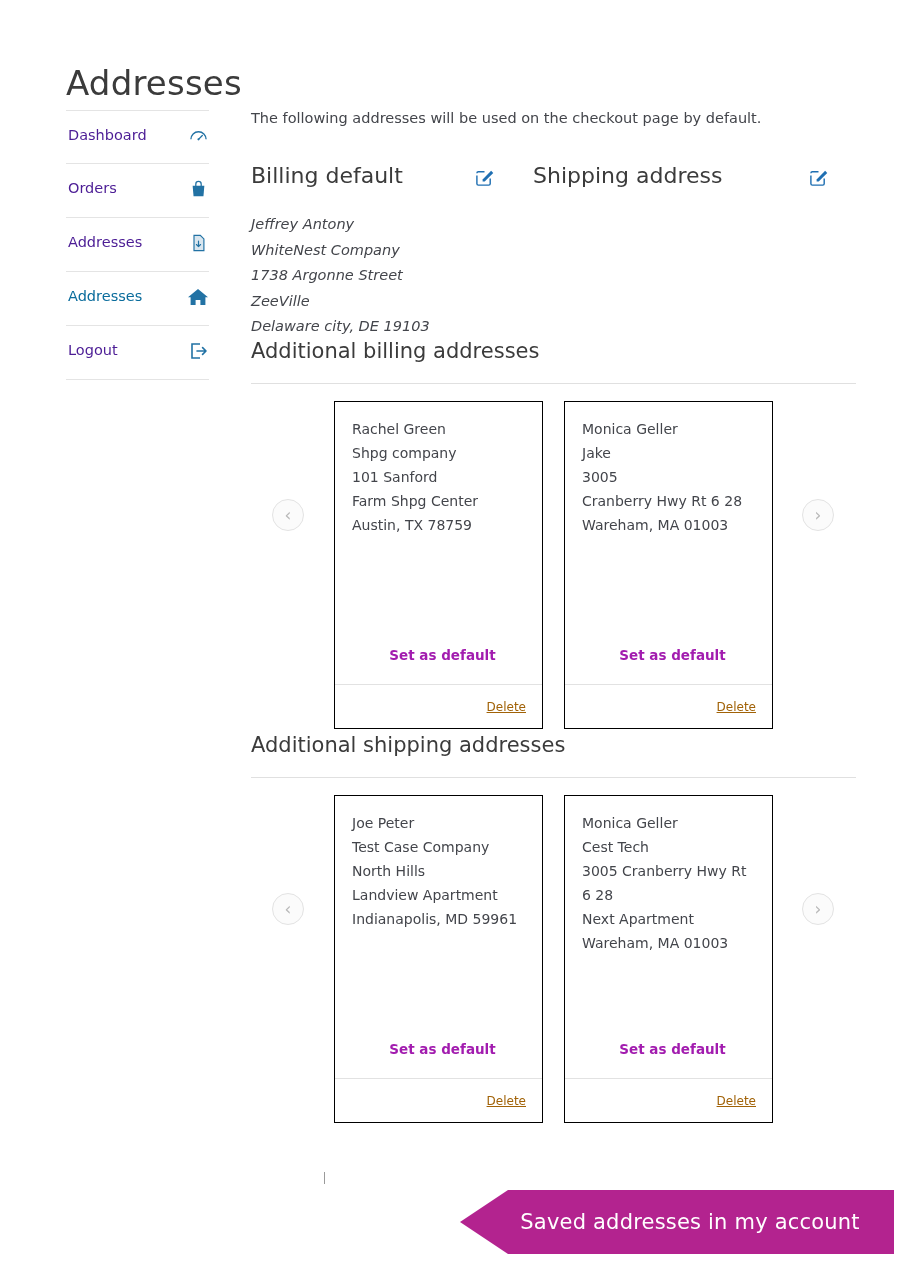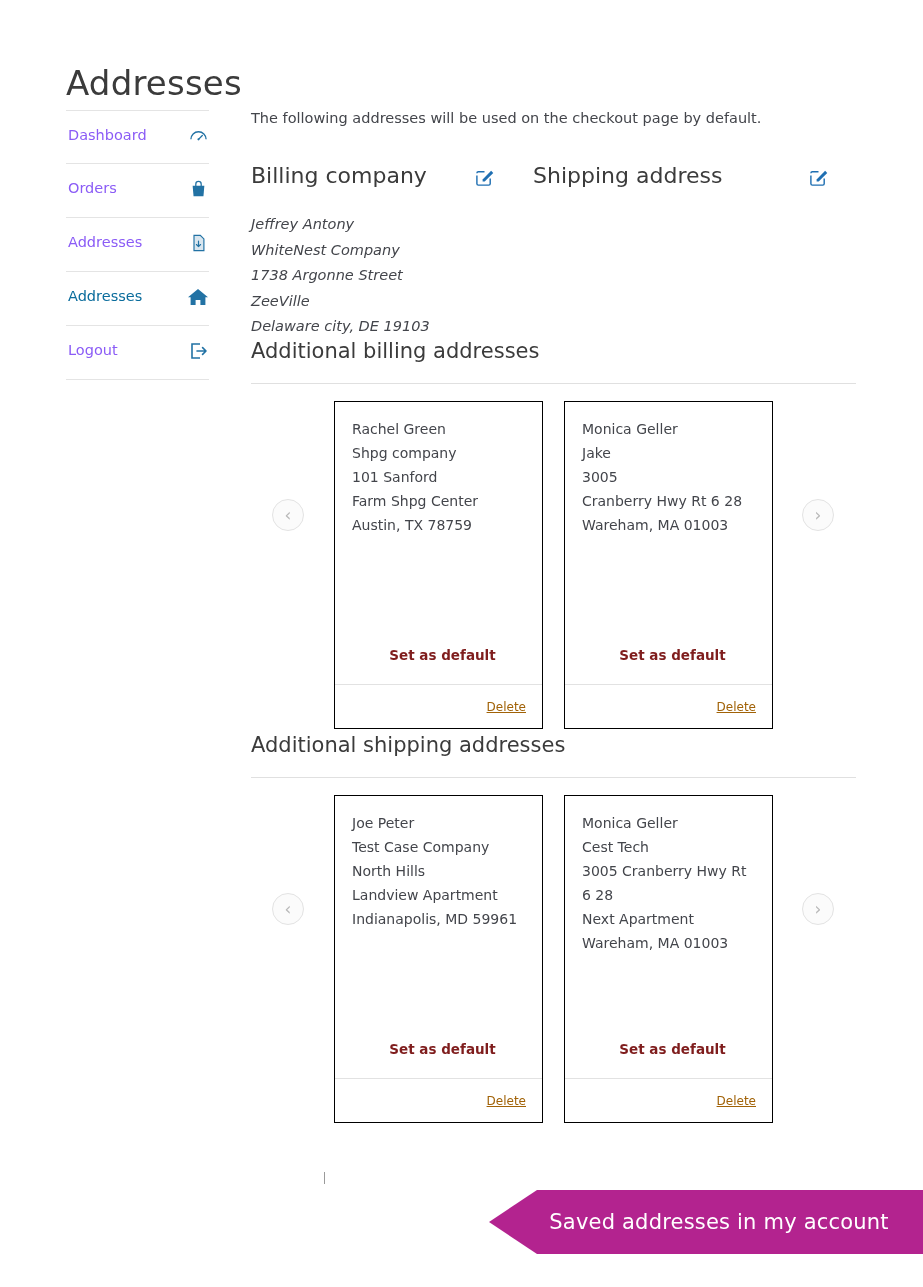--- a/index.html
+++ b/index.html
@@ -46,21 +46,21 @@
     height: 54px;
     border-bottom: 1px solid #e4e4e4;
     text-decoration: none;
   }
   .nav-item:first-child { border-top: 1px solid #e4e4e4; }
   .nav-label {
     position: absolute;
     left: 2px;
     top: 16px;
     font-size: 14.5px;
-    color: #8b5cf6;
+    color: #4c1d95;
     white-space: nowrap;
   }
   .nav-item.active .nav-label { color: #0a6c9c; }
   .nav-icon {
     position: absolute;
     right: 1px;
     top: 15px;
     width: 20px;
     height: 20px;
     color: #2272a4;
@@ -167,21 +167,21 @@
     color: #43454b;
   }
   .set-default {
     position: absolute;
     left: 8px;
     right: 0;
     top: 245px;
     text-align: center;
     font-size: 13.5px;
     font-weight: bold;
-    color: #7f1d1d;
+    color: #a21caf;
     cursor: pointer;
   }
   .card-footer {
     position: absolute;
     left: 0;
     right: 0;
     bottom: 0;
     height: 44px;
     border-top: 1px solid #e2e2e2;
     display: flex;
@@ -192,21 +192,21 @@
   .delete-link {
     font-size: 12px;
     color: #a16207;
     cursor: pointer;
     text-decoration: underline;
   }
 
   
   .banner {
     position: absolute;
-    left: 489px;
+    left: 460px;
     top: 1190px;
     width: 434px;
     height: 64px;
   }
   .banner-shape {
     position: absolute;
     inset: 0;
     background: #b3238f;
     clip-path: polygon(48px 0, 434px 0, 434px 64px, 48px 64px, 0 32px);
   }
@@ -294,21 +294,21 @@
 
   </nav>
 
   <div class="main">
 
     <p class="intro">The following addresses will be used on the checkout page by default.</p>
 
     <div class="addr-cols">
 
       <div class="addr-col billing">
-        <h2 class="addr-heading">Billing company</h2>
+        <h2 class="addr-heading">Billing default</h2>
         <span class="edit-icon">
           <svg width="19" height="19" viewBox="0 0 20 20" fill="none" stroke="#1f6fb2" stroke-width="1.5">
             <path d="M2 5.5A1.5 1.5 0 0 1 3.5 4H10"></path>
             <path d="M16 11v5.5A1.5 1.5 0 0 1 14.5 18h-11A1.5 1.5 0 0 1 2 16.5V8"></path>
             <path d="M8 12l9-9 2.2 2.2-9 9H8z" fill="#1f6fb2" stroke="none"></path>
           </svg>
         </span>
         <div class="addr-lines">
           <div>Jeffrey Antony</div>
           <div>WhiteNest Company</div>

